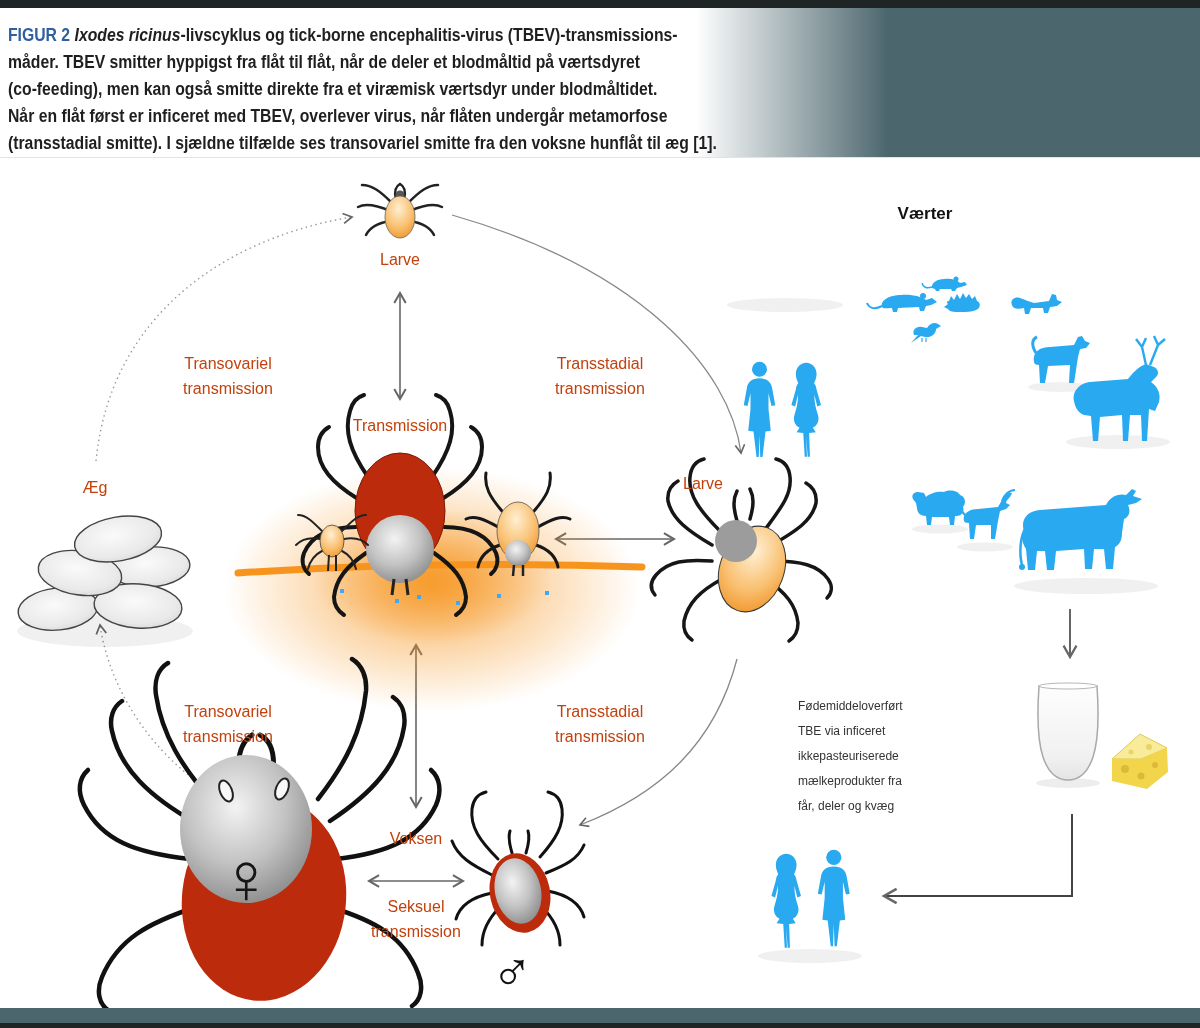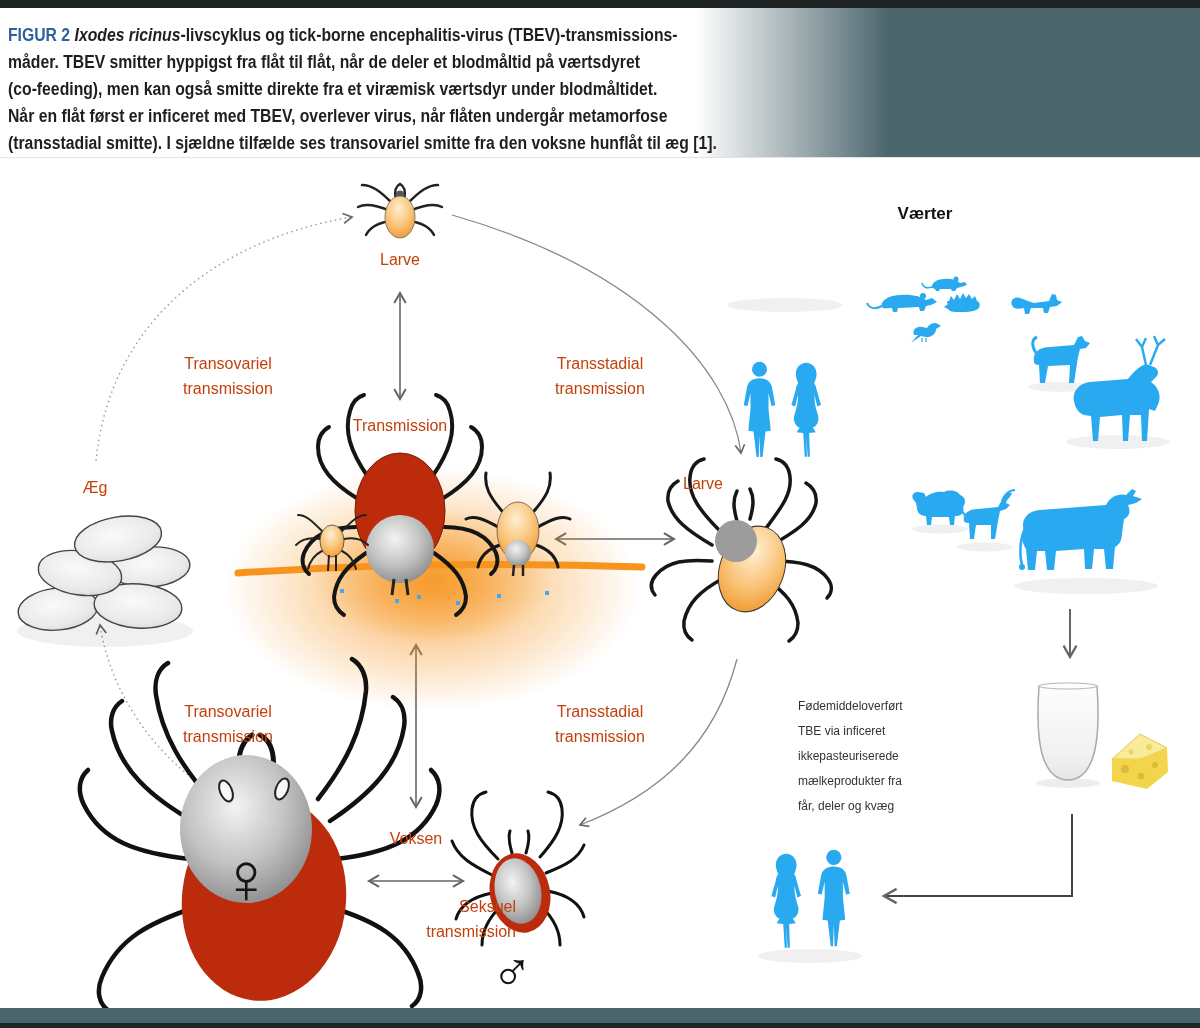--- a/index.html
+++ b/index.html
@@ -338,21 +338,21 @@
     <div class="lbl" style="left:653px; top:312px; width:100px;">Larve</div>
     <div class="lbl" style="left:128px; top:540px; width:200px;">
       <div>Transovariel</div>
       <div>transmission</div>
     </div>
     <div class="lbl" style="left:500px; top:540px; width:200px;">
       <div>Transstadial</div>
       <div>transmission</div>
     </div>
     <div class="lbl" style="left:366px; top:667px; width:100px;">Voksen</div>
-    <div class="lbl" style="left:316px; top:735px; width:200px;text-align:right;">
+    <div class="lbl" style="left:316px; top:735px; width:200px;">
       <div>Seksuel</div>
       <div>transmission</div>
     </div>
     <div class="lbl lbl-bold" style="left:860px; top:42px; width:130px;">Værter</div>
     <div class="food-text">
       <div>Fødemiddeloverført</div>
       <div>TBE via inficeret</div>
       <div>ikkepasteuriserede</div>
       <div>mælkeprodukter fra</div>
       <div>får, deler og kvæg</div>

